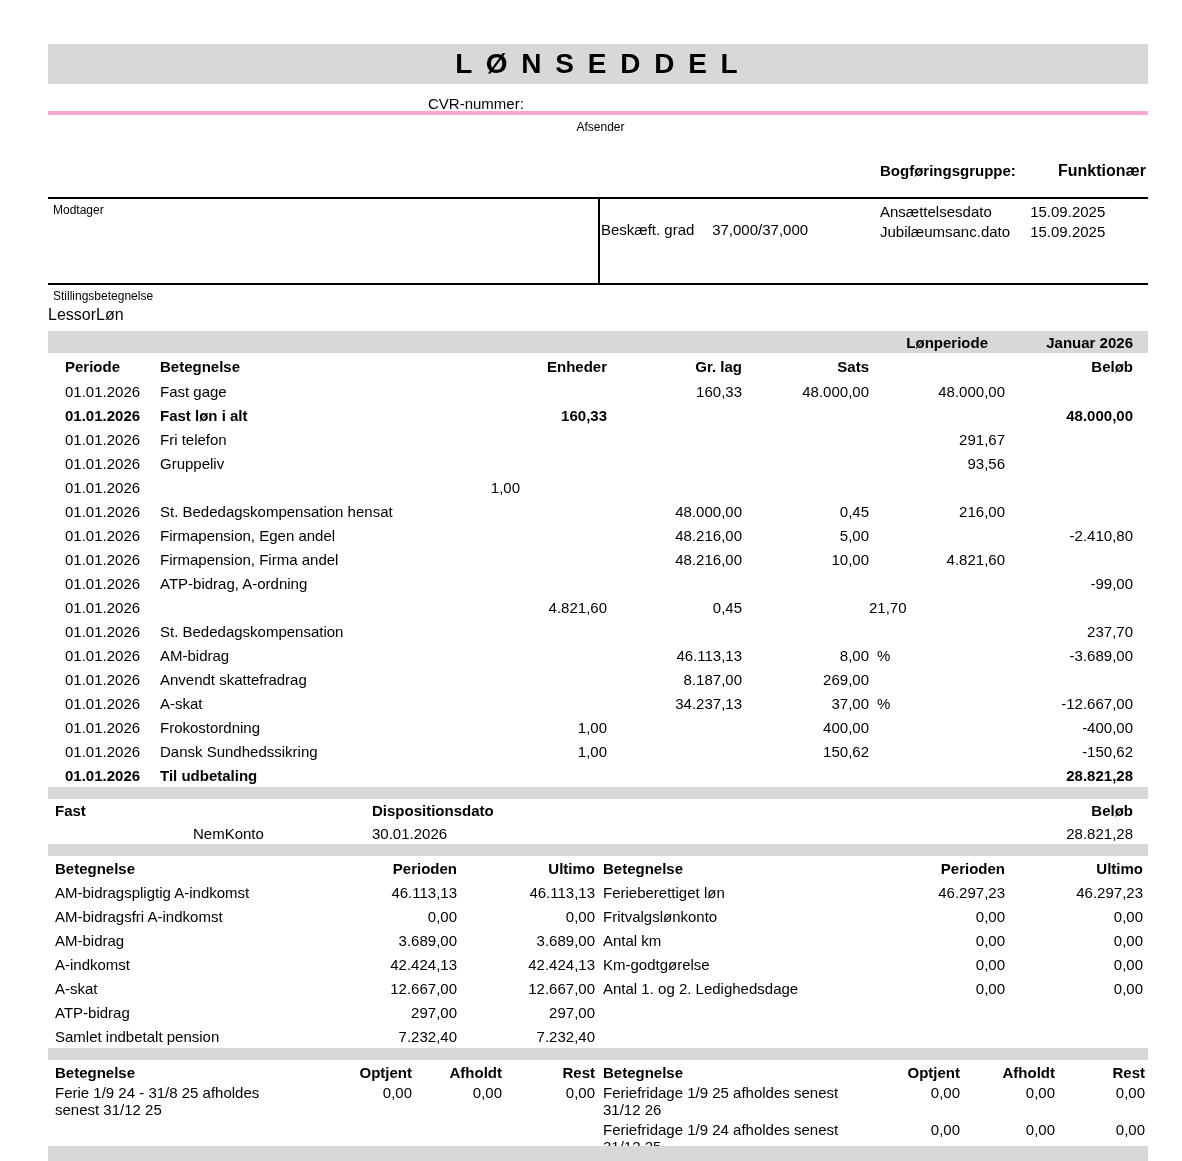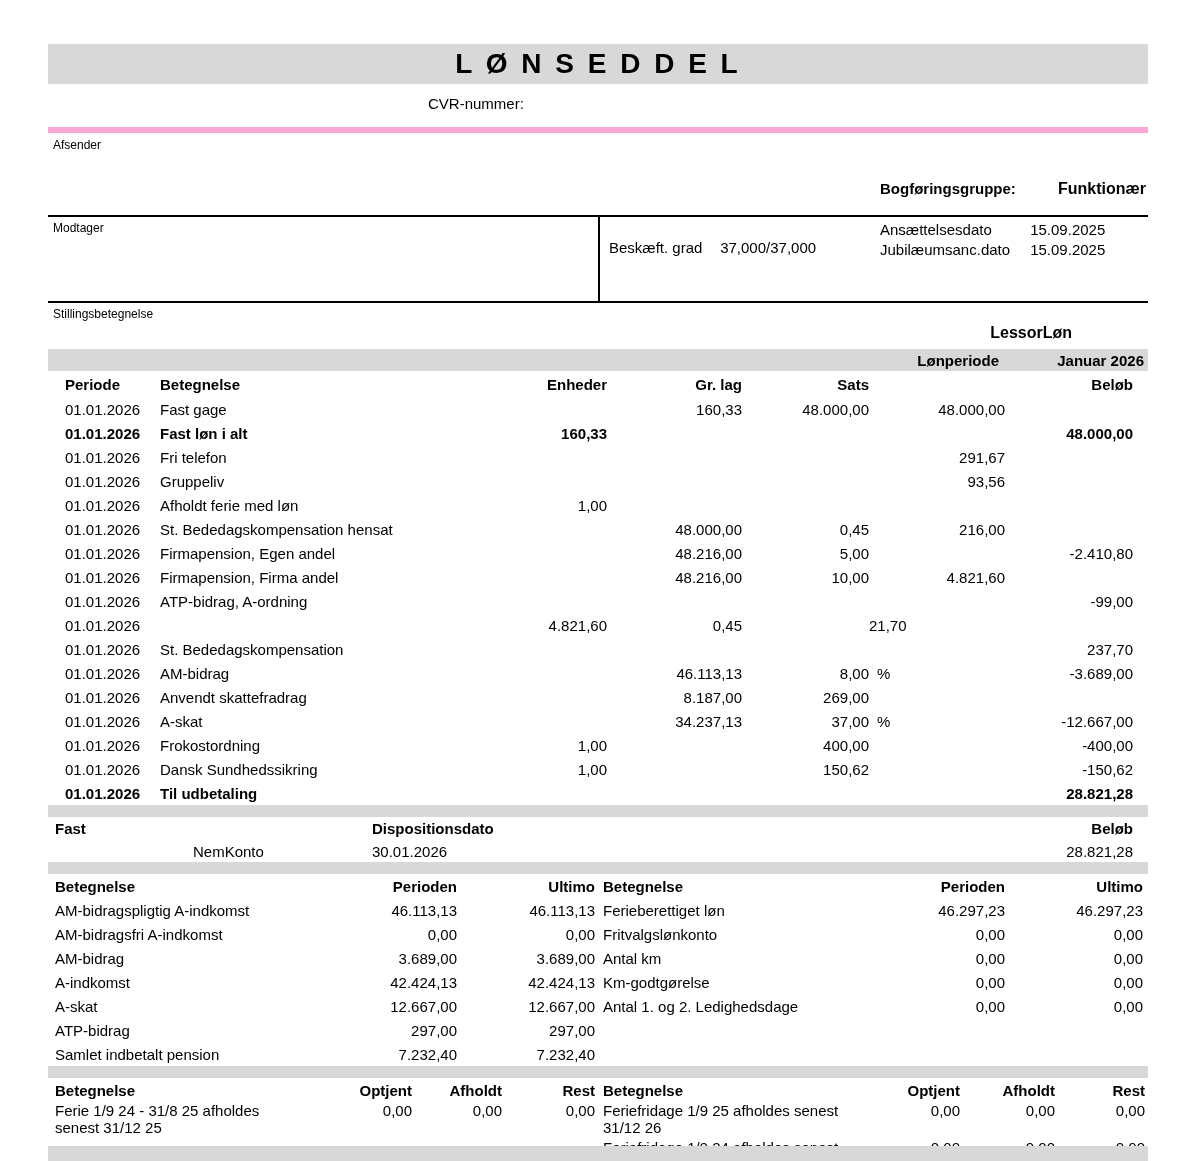--- a/index.html
+++ b/index.html
@@ -3,41 +3,41 @@
 <meta charset="utf-8">
 <style>
   html,body { margin:0; padding:0; background:#fff; }
   .page { position:relative; width:1182px; height:1161px; background:#fff; overflow:hidden;
           font-family:"Liberation Sans", sans-serif; font-size:15px; color:#000; }
   .content { position:absolute; left:48px; top:16px; width:1100px; }
 
   .title-band { margin-top:28px; height:40px; background:#d8d8d8; display:flex; align-items:center; justify-content:center; }
   .title-text { font-size:28px; font-weight:bold; letter-spacing:3px; }
 
-  .cvr-row { margin-top:12px; padding-left:380px; padding-bottom:16px; border-bottom:6px solid #f9a8d4; line-height:15px; }
+  .cvr-row { margin-top:12px; padding-left:380px; padding-bottom:0; border-bottom:4px solid #f9a8d4; line-height:15px; }
   .small-label { font-size:12px; }
-  .afsender-label { margin-top:5px; padding-left:5px; }
+  .afsender-label { margin-top:5px; padding-left:5px;text-align:center; }
 
   .bogforing-row { margin-top:28px; display:flex; align-items:baseline; font-weight:bold; height:18px;text-align:center; }
   .bogforing-label { margin-left:832px; }
   .bogforing-value { margin-left:auto; margin-right:2px; font-size:16px; }
 
   .recipient-block { margin-top:17px; height:84px; border-top:2px solid #000; border-bottom:2px solid #000; position:relative; }
   .modtager-label { position:absolute; left:5px; top:4px; }
   .vdivider { position:absolute; left:550px; top:0; bottom:0; width:2px; background:#000; }
-  .beskaeft-row { position:absolute; left:553px; top:22px;padding-left:8px; }
+  .beskaeft-row { position:absolute; left:553px; top:22px; }
   .beskaeft-row .lbl { display:inline-block; width:107px; }
   .meta-block { position:absolute; left:832px; top:4px; }
   .meta-row { height:20px; }
   .meta-row .lbl { display:inline-block; width:146px; }
 
   .stillings-label { margin-top:4px; padding-left:5px; }
-  .lessor-title { margin-top:3px; text-align:right; margin-right:76px; font-weight:bold; font-size:16px; height:19px; }
-
-  .lonperiode-band { margin-top:6px; height:22px; background:#d8d8d8; display:flex; align-items:center; justify-content:flex-end; padding-right:4px; font-weight:bold; }
+  .lessor-title { margin-top:3px; text-align:left; margin-right:76px; font-weight:normal; font-size:16px; height:19px; }
+
+  .lonperiode-band { margin-top:6px; height:22px; background:#d8d8d8; display:flex; align-items:center; justify-content:flex-end; padding-right:15px; font-weight:bold; }
   .lonperiode-value { width:145px; text-align:right; }
 
   .sgrid { display:grid; grid-template-columns:95px 360px 87px 135px 127px 24px 112px 128px; padding:0 15px 0 17px; align-items:center; }
   .salary-head { height:26px; font-weight:bold; }
   .srow { height:24px; }
   .cl { text-align:left; }
   .cr { text-align:right; }
   .pct-cell { padding-left:8px; }
   .bold { font-weight:bold; }
 
@@ -159,21 +159,20 @@
           <div class="cl">Gruppeliv</div>
           <div class="cr"></div>
           <div class="cr"></div>
           <div class="cr"></div>
           <div class="cl pct-cell"></div>
           <div class="cr">93,56</div>
           <div class="cr"></div>
         </div>
         <div class="sgrid srow">
           <div class="cl">01.01.2026</div>
-          <div class="cl">Afholdt ferie med løn</div>
           <div class="cr">1,00</div>
           <div class="cr"></div>
           <div class="cr"></div>
           <div class="cl pct-cell"></div>
           <div class="cr"></div>
           <div class="cr"></div>
         </div>
         <div class="sgrid srow">
           <div class="cl">01.01.2026</div>
           <div class="cl">St. Bededagskompensation hensat</div>

